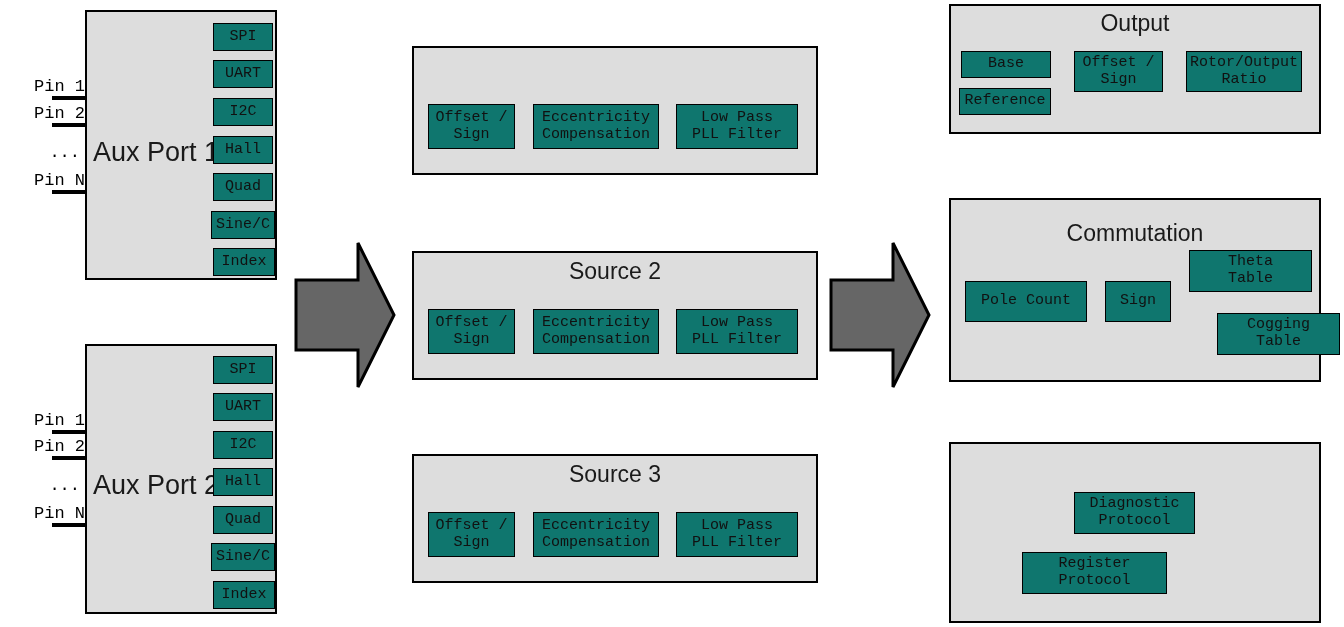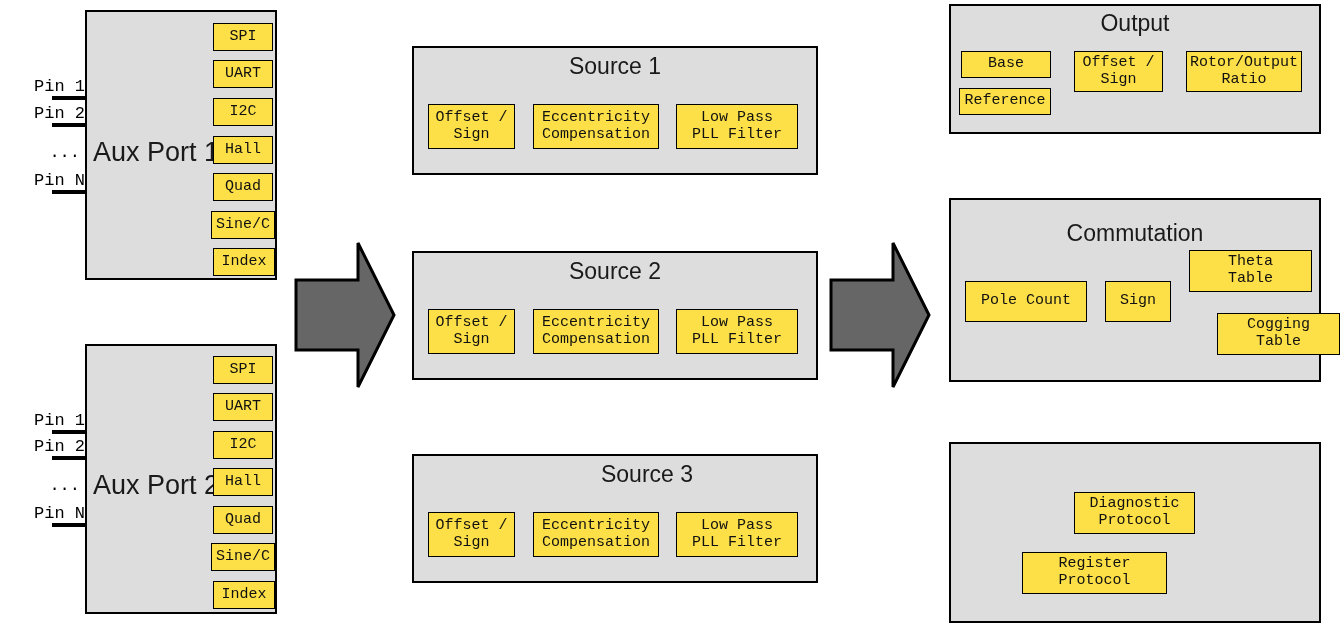--- a/index.html
+++ b/index.html
@@ -31,21 +31,21 @@
     left: 0;
     right: 0;
     text-align: center;
     font-family: "Liberation Sans", sans-serif;
     font-size: 23px;
     color: #1a1a1a;
     line-height: 1;
   }
   .chip {
     position: absolute;
-    background: #fde047;
+    background: #0f766e;
     border: 1.5px solid #000000;
     box-sizing: border-box;
     font-family: "Liberation Mono", monospace;
     font-size: 15px;
     color: #111111;
     display: flex;
     align-items: center;
     justify-content: center;
     text-align: center;
     line-height: 1.12;
@@ -140,39 +140,38 @@
   <div class="chip" style="left:211px; top:543px; width:64px; height:28px;">Sine/C</div>
   <div class="chip" style="left:213px; top:581px; width:62px; height:28px;">Index</div>
 
   <div class="arrow" style="left:294px; top:240px; width:102px; height:150px;">
     <svg width="102" height="150" viewBox="0 0 102 150">
       <polygon points="2,40 64,40 64,3 100,75 64,147 64,110 2,110" fill="#666666" stroke="#000000" stroke-width="3" stroke-linejoin="miter"></polygon>
     </svg>
   </div>
 
   <div class="panel" style="left:412px; top:46px; width:406px; height:129px;"></div>
-  <div class="panel-title" style="left:412px; top:55px; width:406px;">Source 1</div>
   <div class="chip" style="left:428px; top:104px; width:87px; height:45px;">Offset /
 Sign</div>
   <div class="chip" style="left:533px; top:104px; width:126px; height:45px;">Eccentricity
 Compensation</div>
   <div class="chip" style="left:676px; top:104px; width:122px; height:45px;">Low Pass
 PLL Filter</div>
 
   <div class="panel" style="left:412px; top:251px; width:406px; height:129px;"></div>
   <div class="panel-title" style="left:412px; top:260px; width:406px;">Source 2</div>
   <div class="chip" style="left:428px; top:309px; width:87px; height:45px;">Offset /
 Sign</div>
   <div class="chip" style="left:533px; top:309px; width:126px; height:45px;">Eccentricity
 Compensation</div>
   <div class="chip" style="left:676px; top:309px; width:122px; height:45px;">Low Pass
 PLL Filter</div>
 
   <div class="panel" style="left:412px; top:454px; width:406px; height:129px;"></div>
-  <div class="panel-title" style="left:412px; top:463px; width:406px;padding-left:32px;">Source 3</div>
+  <div class="panel-title" style="left:412px; top:463px; width:406px;">Source 3</div>
   <div class="chip" style="left:428px; top:512px; width:87px; height:45px;">Offset /
 Sign</div>
   <div class="chip" style="left:533px; top:512px; width:126px; height:45px;">Eccentricity
 Compensation</div>
   <div class="chip" style="left:676px; top:512px; width:122px; height:45px;">Low Pass
 PLL Filter</div>
 
   <div class="arrow" style="left:829px; top:240px; width:102px; height:150px;">
     <svg width="102" height="150" viewBox="0 0 102 150">
       <polygon points="2,40 64,40 64,3 100,75 64,147 64,110 2,110" fill="#666666" stroke="#000000" stroke-width="3" stroke-linejoin="miter"></polygon>

